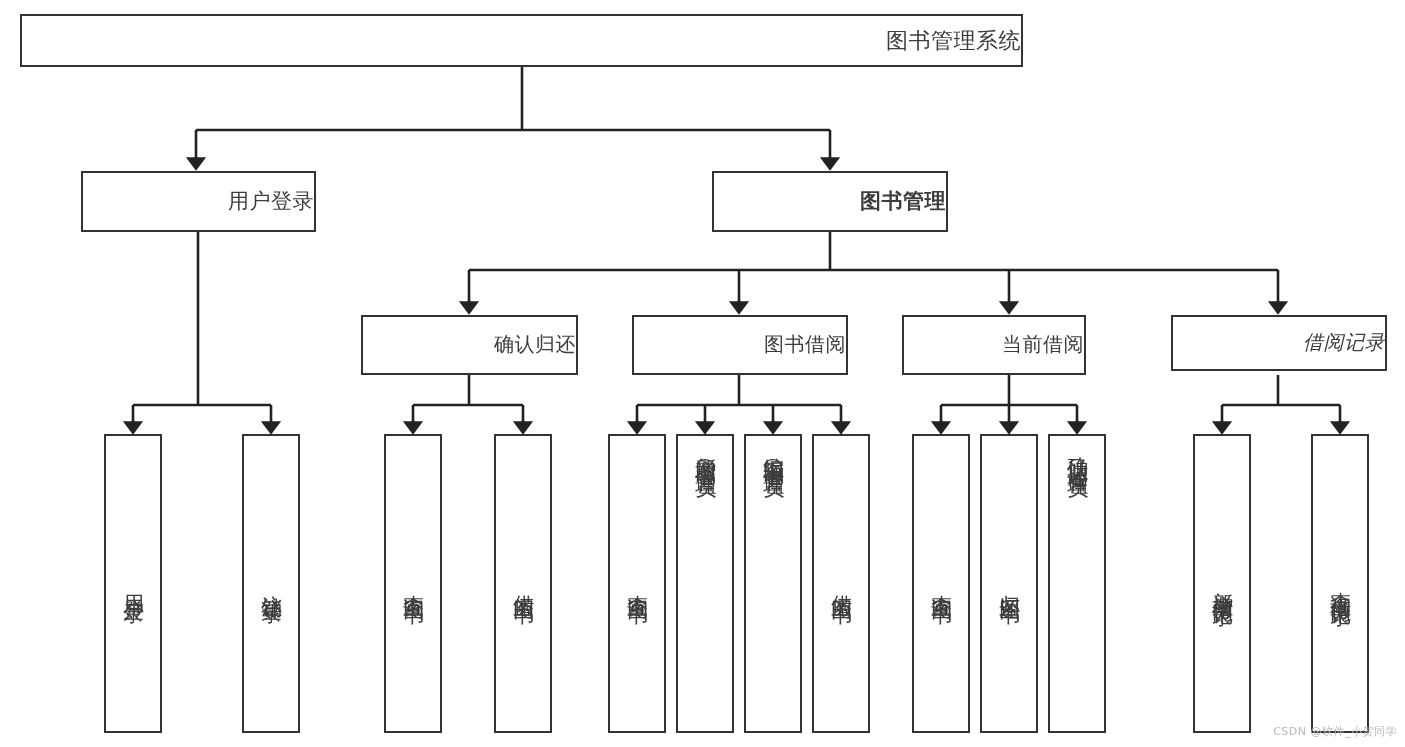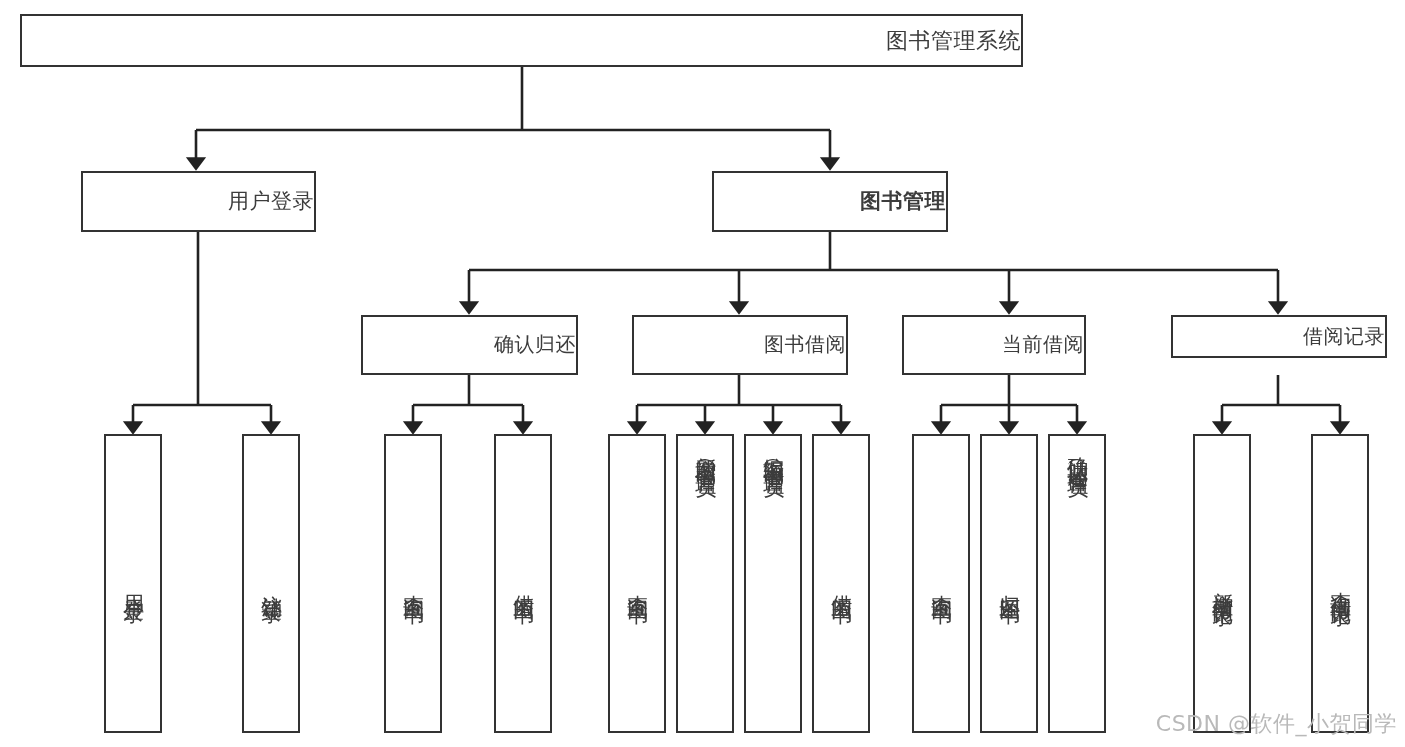--- a/index.html
+++ b/index.html
@@ -63,21 +63,21 @@
   }
   .node.leaf.centered {
     align-items: center;
     padding-top: 0;
   }
   #watermark {
     position: absolute;
     right: 8px;
     bottom: 8px;
     color: #b9b9b9;
-    font-size: 22px;
+    font-size: 11px;
     letter-spacing: 0.5px;
     z-index: 5;
     white-space: nowrap;
   }
 </style>
 </head>
 <body>
 
 <div id="diagram-canvas">
 
@@ -151,21 +151,21 @@
   </div>
 
   <div class="node level3" style="left:632px; top:315px; width:216px; height:60px;padding-left:36px;">
     <span class="node-label">图书借阅</span>
   </div>
 
   <div class="node level3" style="left:902px; top:315px; width:184px; height:60px;">
     <span class="node-label">当前借阅</span>
   </div>
 
-  <div class="node level3" style="left:1171px; top:315px; width:216px; height:43px;">
+  <div class="node level3" style="left:1171px; top:315px; width:216px; height:56px;font-style:italic;">
     <span class="node-label">借阅记录</span>
   </div>
 
   <div class="node leaf centered" style="left:104px; top:434px; width:58px; height:299px;">
     <span class="node-label">用户登录</span>
   </div>
 
   <div class="node leaf centered" style="left:242px; top:434px; width:58px; height:299px;">
     <span class="node-label">注销登录</span>
   </div>

